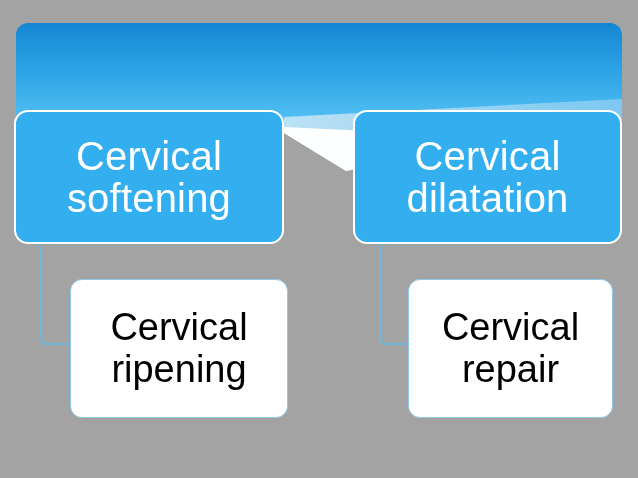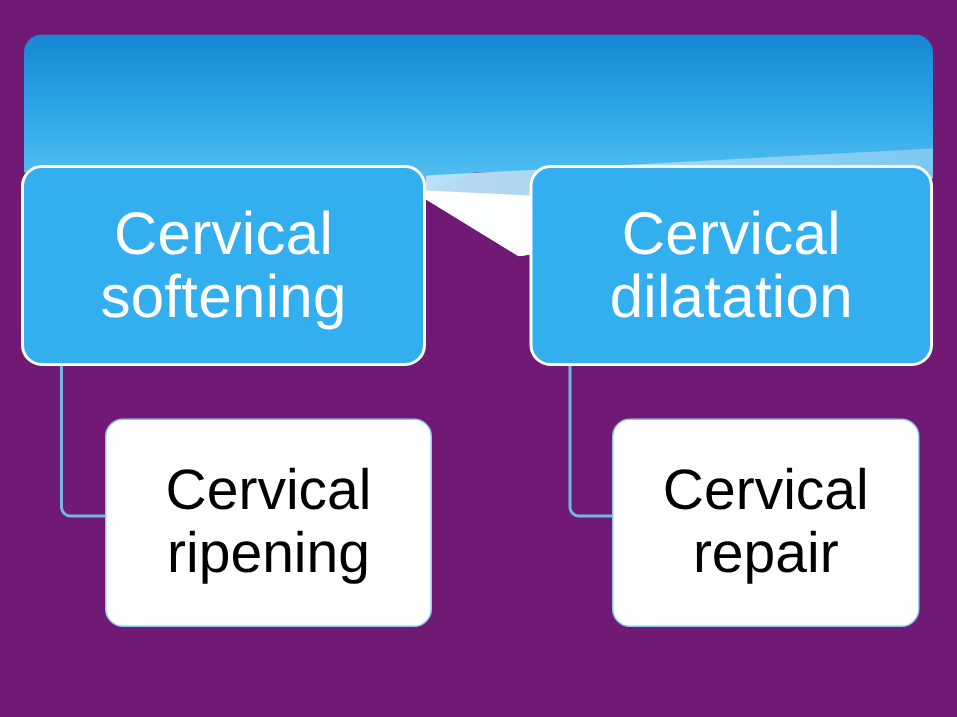--- a/index.html
+++ b/index.html
@@ -12,21 +12,21 @@
     height: 478px;
     background: #ffffff;
     font-family: "Liberation Sans", sans-serif;
     overflow: hidden;
   }
 
   #diagram-root {
     position: relative;
     width: 638px;
     height: 478px;
-    background: #701a75;
+    background: #a3a3a3;
   }
 
   
   .banner-wrap {
     position: absolute;
     left: 16px;
     top: 23px;
     width: 606px;
     height: 148px;
   }

